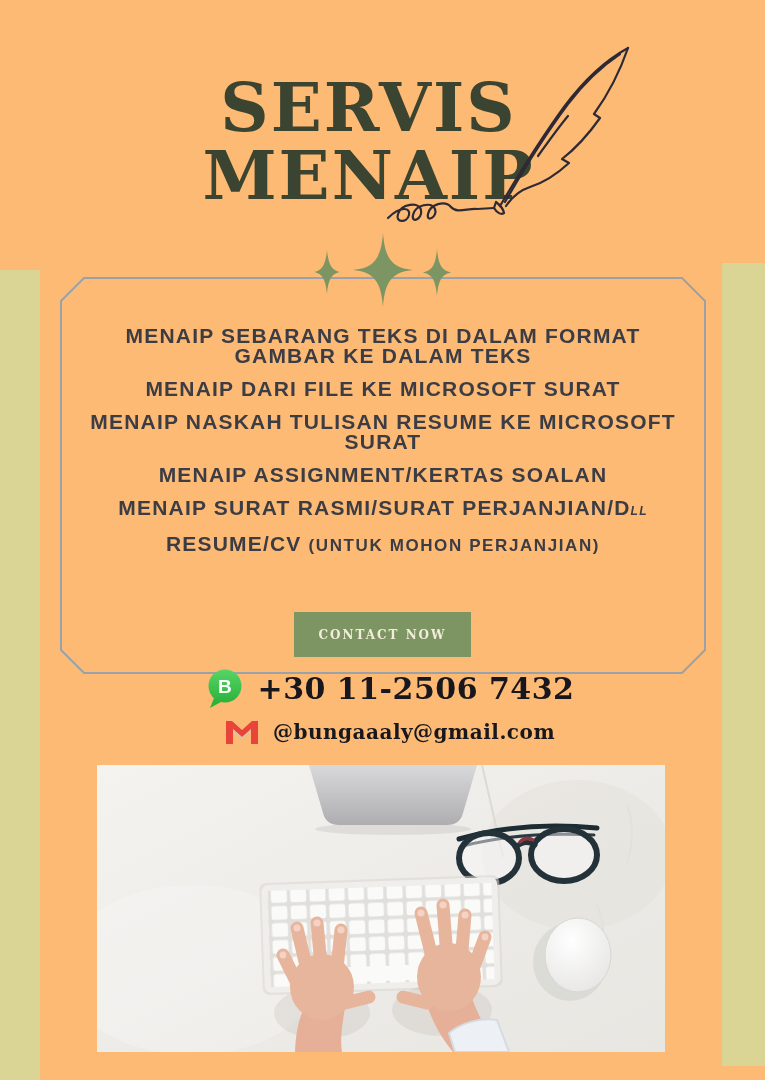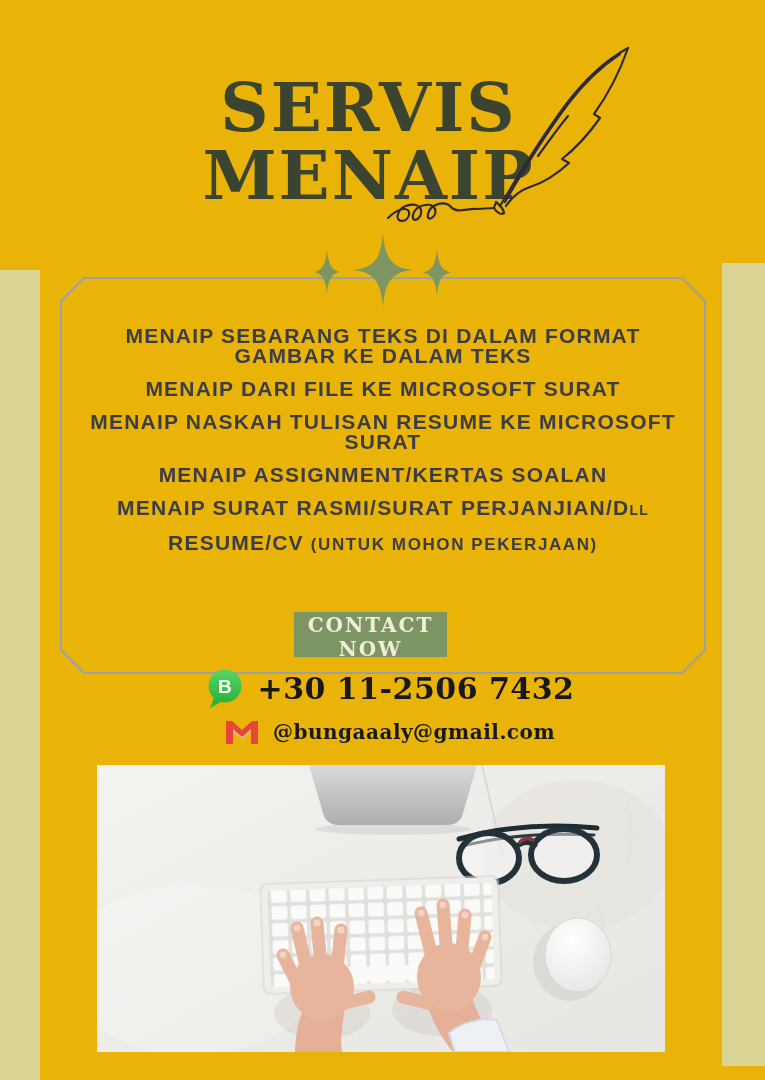--- a/index.html
+++ b/index.html
@@ -1,17 +1,17 @@
 <!DOCTYPE html>
 <html><head>
 <meta charset="utf-8">
 <style>
   html,body{margin:0;padding:0;background:#e8e0ea;}
   .poster{
-    position:relative;width:765px;height:1080px;background:#eab308;
+    position:relative;width:765px;height:1080px;background:#fdba74;
     overflow:hidden;font-family:"Liberation Sans",sans-serif;
   }
   .bar{position:absolute;background:#dbd595;}
   .bar-left{left:0;top:270px;width:40px;height:810px;}
   .bar-right{left:722px;top:263px;width:43px;height:803px;}
 
   .title{
     position:absolute;top:74px;left:-14px;width:765px;text-align:center;
     font-family:"DejaVu Serif","Liberation Serif",serif;font-weight:bold;
     font-size:67px;line-height:1.02;letter-spacing:2px;color:#3a4431;
@@ -20,28 +20,28 @@
   .box-outline{position:absolute;left:60px;top:277px;width:646px;height:397px;}
   .sparkles{position:absolute;left:305px;top:230px;width:160px;height:84px;}
 
   .services{
     position:absolute;left:74px;top:326px;width:618px;
     display:flex;flex-direction:column;gap:13px;text-align:center;
     font-weight:bold;font-size:21px;line-height:20px;letter-spacing:1.2px;
     color:#3c3c44;
   }
   .svc{white-space:normal;}
-  .small-caps{font-size:14px;letter-spacing:1.2px;}
+  .small-caps{font-size:12px;letter-spacing:1.2px;font-style:italic;}
   .small-note{font-size:17px;letter-spacing:1.6px;}
 
   .cta{
-    position:absolute;left:294px;top:612px;width:153px;height:45px;
+    position:absolute;left:294px;top:612px;width:177px;height:45px;
     background:#7d9463;color:#f2eddb;border:none;cursor:pointer;
     font-family:"DejaVu Serif","Liberation Serif",serif;font-weight:bold;
-    font-size:20px;letter-spacing:2px;
+    font-size:12px;letter-spacing:2px;
   }
 
   .contact-row{
     position:absolute;left:0;width:765px;display:flex;align-items:center;
     justify-content:center;gap:13px;padding-left:14px;box-sizing:border-box;
     font-family:"DejaVu Serif","Liberation Serif",serif;font-weight:bold;color:#17171d;
   }
   .row-wa{top:666px;height:44px;font-size:30px;letter-spacing:0.5px;}
   .row-mail{top:711px;height:42px;font-size:20px;letter-spacing:0.5px;}
   .contact-row svg{flex:0 0 auto;}
@@ -100,21 +100,21 @@
       <span>MENAIP NASKAH  TULISAN RESUME KE MICROSOFT</span><br>
       <span>SURAT</span>
     </div>
     <div class="svc">
       <span>MENAIP ASSIGNMENT/KERTAS SOALAN</span>
     </div>
     <div class="svc">
       <span>MENAIP SURAT RASMI/SURAT PERJANJIAN/D</span><span class="small-caps">LL</span>
     </div>
     <div class="svc">
-      <span>RESUME/CV </span><span class="small-note">(UNTUK MOHON PEKERJAAN)</span>
+      <span>RESUME/CV </span><span class="small-note">(UNTUK MOHON PERJANJIAN)</span>
     </div>
   </div>
 
   <button class="cta">CONTACT NOW</button>
 
   <div class="contact-row row-wa">
     <svg width="40" height="42" viewBox="0 0 40 42">
       <defs>
         <linearGradient id="waGrad" x1="0" y1="0" x2="0" y2="1">
           <stop offset="0" stop-color="#58d467"></stop>

